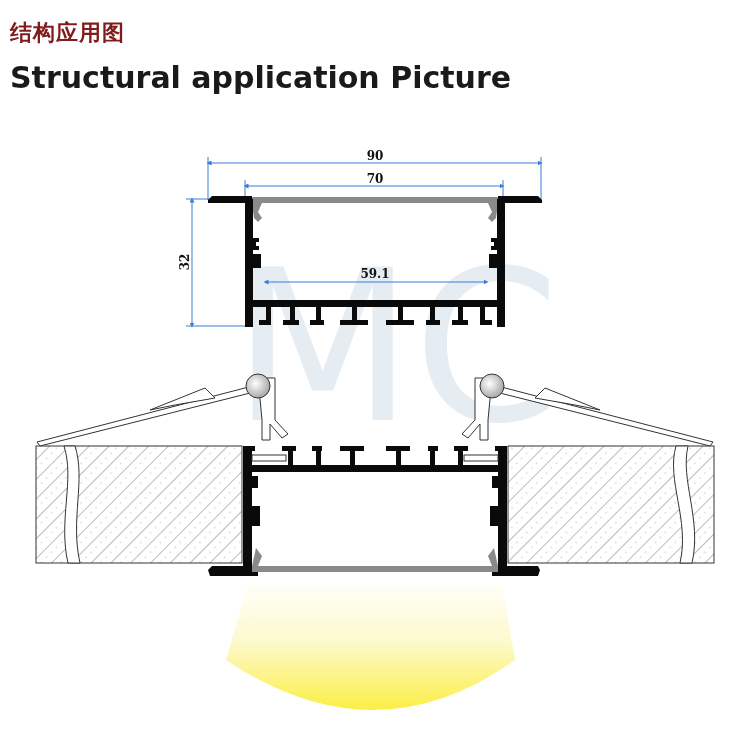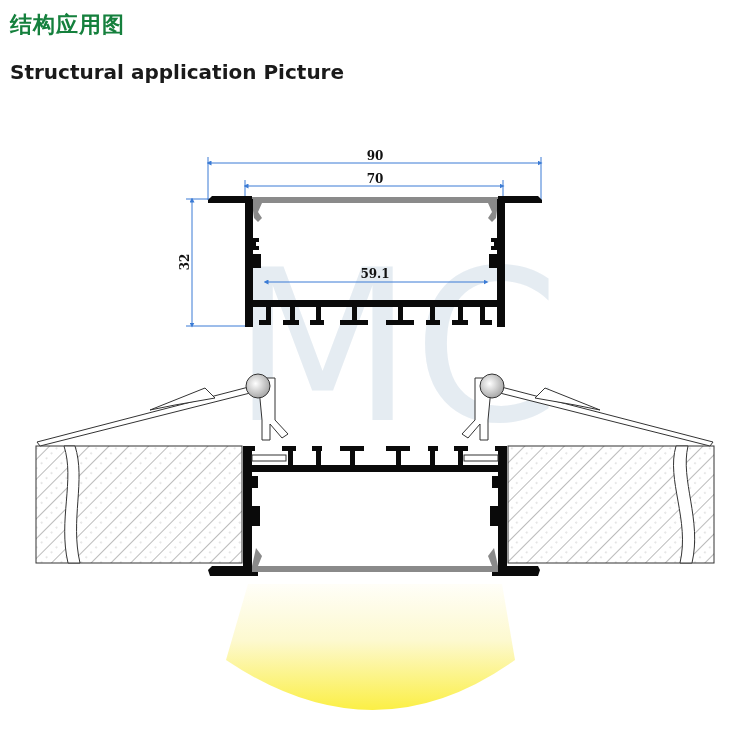--- a/index.html
+++ b/index.html
@@ -1,18 +1,18 @@
 <!DOCTYPE html>
 <html><head>
 <meta charset="utf-8">
 <style>
   html, body { margin: 0; padding: 0; background: #ffffff; }
   body { width: 750px; height: 750px; position: relative; overflow: hidden; font-family: "DejaVu Sans", sans-serif; }
-  .title-cn { position: absolute; left: 10px; top: 10px; font-size: 22px; font-weight: bold; color: #15803d; letter-spacing: 1px; }
-  .title-en { position: absolute; left: 10px; top: 60px; font-size: 20px; font-weight: bold; color: #1a1a1a; }
+  .title-cn { position: absolute; left: 10px; top: 18px; font-size: 22px; font-weight: bold; color: #7f1d1d; letter-spacing: 1px; }
+  .title-en { position: absolute; left: 10px; top: 60px; font-size: 30px; font-weight: bold; color: #1a1a1a; }
   svg.diagram { position: absolute; left: 0; top: 0; }
   .dim-text { font-family: "DejaVu Serif", serif; font-size: 12px; font-weight: bold; fill: #111; }
   .watermark { font-family: "DejaVu Sans", sans-serif; font-size: 210px; fill: #dde6ee; opacity: 0.75; }
 </style>
 </head>
 <body>
 
 <div class="title-cn">结构应用图</div>
 <div class="title-en">Structural application Picture</div>
 

